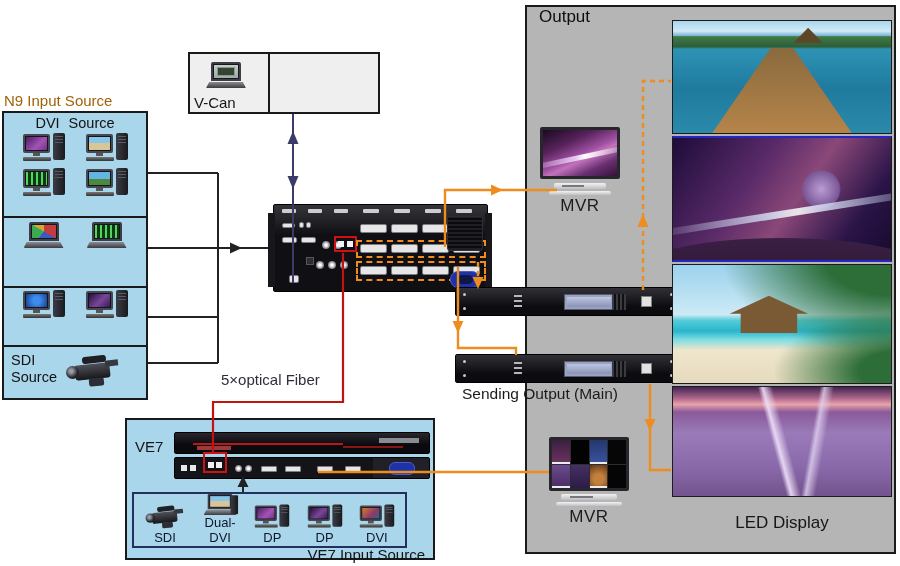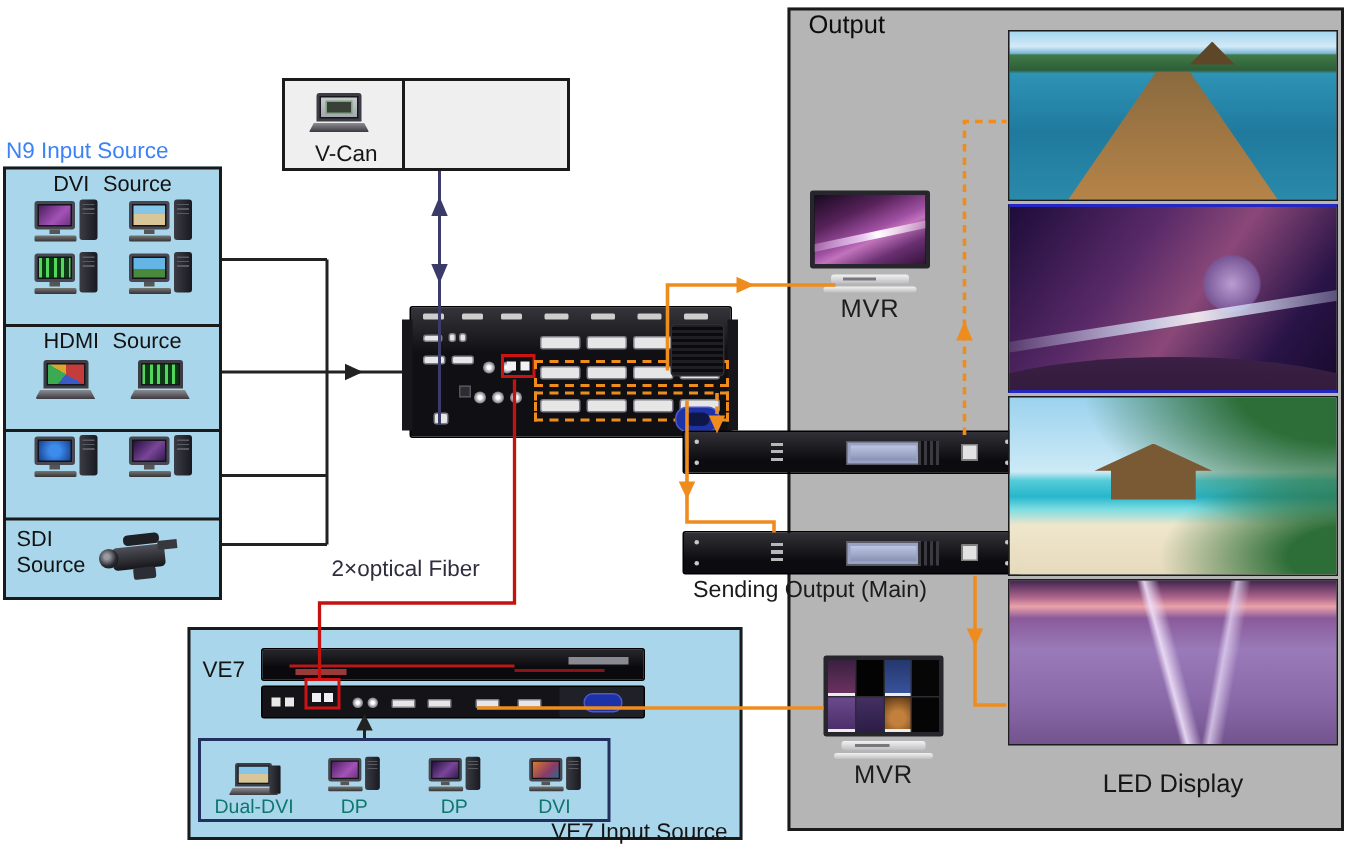--- a/index.html
+++ b/index.html
@@ -2,43 +2,43 @@
 <html><head>
 <meta charset="utf-8">
 <style>
   *{box-sizing:border-box;margin:0;padding:0}
   html,body{background:#fff}
   .canvas{position:relative;width:900px;height:566px;background:#ffffff;overflow:hidden;
           font-family:"Liberation Sans","DejaVu Sans",sans-serif;color:#111}
   .abs{position:absolute}
 
   
-  .n9-title{left:4px;top:92px;font-size:15px;font-weight:500;color:#3b82f6}
+  .n9-title{left:4px;top:92px;font-size:15px;font-weight:500;color:#a16207}
   .n9-box{left:2px;top:111px;width:146px;height:289px;background:#a9d6ea;border:2px solid #1a1a1a}
   .sec{position:relative;width:100%}
   .sec+.sec{border-top:2px solid #1a1a1a}
   .sec-title{text-align:center;font-size:14.5px;color:#121212;padding-top:2px;word-spacing:5px}
   .icon-row{display:flex;justify-content:space-around;align-items:center;padding:2px 8px}
 
   .vc-box{left:188px;top:52px;width:192px;height:62px;background:#efefef;border:2px solid #1a1a1a;display:flex}
   .vc-cell{position:relative;height:100%}
   .vc-cell.first{width:80px;border-right:2px solid #1a1a1a}
   .vc-cell.second{flex:1}
   .vc-label{position:absolute;bottom:1px;font-size:15px;color:#151515}
 
   .out-panel{left:525px;top:5px;width:371px;height:549px;background:#b5b5b5;border:2px solid #1a1a1a}
   .out-title{left:539px;top:7px;font-size:17px;color:#0d0d0d}
 
-  .ve7-box{left:125px;top:418px;width:370px;height:142px;background:#a9d6ea;border:2px solid #1a1a1a}
+  .ve7-box{left:125px;top:418px;width:310px;height:142px;background:#a9d6ea;border:2px solid #1a1a1a}
   .ve7-title{position:absolute;left:8px;top:18px;font-size:15px;color:#141414}
   .ve7-inner{position:absolute;left:5px;top:72px;width:275px;height:56px;border:2px solid #223060;
              display:flex;align-items:flex-end;padding:2px 2px 1px}
   .inp{flex:1;text-align:center;position:relative}
   .inp .ic{height:32px;display:flex;align-items:flex-end;justify-content:center}
-  .inp .lab{font-size:13px;color:#0f766e;line-height:15px}
+  .inp .lab{font-size:13px;color:#0f172a;line-height:15px}
   .ve7-inner-title{position:absolute;right:8px;top:126px;font-size:15px;color:#141414}
 
   .fiber-label{left:221px;top:371px;font-size:15px;color:#2e2e3e}
 
   
   .pc{position:relative;width:42px;height:31px;display:inline-block}
   .pc .mon{position:absolute;left:0;top:1px;width:27px;height:19px;background:#14141a;border:2px solid #484852;border-radius:2px}
   .pc .mon i{position:absolute;inset:1px;display:block}
   .pc .stand{position:absolute;left:10px;top:20px;width:7px;height:3px;background:#555}
   .pc .kb{position:absolute;left:0;top:24px;width:28px;height:4px;background:linear-gradient(#777,#333);border-radius:1px}
@@ -221,21 +221,20 @@
             <span class="mon">
               <i class="scr-land"></i>
             </span>
             <span class="stand"></span>
             <span class="kb"></span>
             <span class="tower"></span>
           </span>
       </div>
     </div>
     <div class="sec" style="height:70px">
-      <div class="sec-title">HDMI Source</div>
       <div class="icon-row" style="padding-top:4px">
         <span class="laptop">
             <span class="lscr">
               <i class="scr-pie"></i>
             </span>
             <span class="lbase"></span>
           </span>
         <span class="laptop">
             <span class="lscr">
               <i class="scr-chart"></i>
@@ -277,21 +276,21 @@
   </div>
 
   <div class="abs vc-box">
     <div class="vc-cell first">
       <span class="laptop" style="position:absolute;left:16px;top:8px">
         <span class="lscr">
             <i class="scr-vcan"></i>
           </span>
           <span class="lbase"></span>
       </span>
-      <span class="vc-label" style="left:20px">V-Can</span>
+      <span class="vc-label" style="left:4px">V-Can</span>
     </div>
   </div>
 
   <div class="abs proc">
     <div class="body"></div>
     <div class="ear" style="left:0"></div>
       <div class="ear" style="right:0"></div>
     <div class="lblstrip" style="left:14px;width:14px"></div>
       <div class="lblstrip" style="left:40px;width:14px"></div>
     <div class="lblstrip" style="left:66px;width:14px"></div>
@@ -326,21 +325,21 @@
     <div class="prt" style="left:154px;top:69px;width:27px;height:9px"></div>
     <div class="prt" style="left:185px;top:69px;width:27px;height:9px"></div>
 
     <div class="red-hl"></div>
     <div class="dash-hl" style="left:88px;top:43px;width:130px;height:18px"></div>
     <div class="dash-hl" style="left:88px;top:64px;width:130px;height:20px"></div>
     <div class="fan"></div>
     <div class="iec"></div>
   </div>
 
-  <div class="abs fiber-label">2×optical Fiber</div>
+  <div class="abs fiber-label">5×optical Fiber</div>
 
   <div class="abs" style="left:540px;top:127px">
     <div class="m-frame" style="width:80px;height:52px">
         <div class="scr-mvr"></div>
       </div>
   </div>
   <div class="abs shelf dark" style="left:554px;top:183px;width:52px;height:6px"></div>
   <div class="abs shelf" style="left:549px;top:191px;width:62px;height:4px"></div>
   <div class="abs mvr-label" style="left:540px;top:196px;width:80px">MVR</div>
 
@@ -408,20 +407,32 @@
       <i class="dvi" style="left:110px;top:8px"></i>
       <i class="dvi" style="left:142px;top:8px"></i>
       <i class="dvi" style="left:170px;top:8px"></i>
       <i class="blk"></i>
         <i class="iec"></i>
     </div>
     <div class="ve7-red"></div>
     <div class="ve7-inner">
       <div class="inp">
         <div class="ic">
+            <span class="cam small">
+              <span class="chandle"></span>
+              <span class="cbody"></span>
+              <span class="clens"></span>
+              <span class="cvf"></span>
+              <span class="cgrip"></span>
+            </span>
+          </div>
+        <div class="lab">SDI</div>
+      </div>
+      <div class="inp">
+        <div class="ic">
             <span class="laptop" style="transform:scale(.82);transform-origin:50% 100%">
               <span class="lscr">
                 <i class="scr-beach"></i>
               </span>
               <span class="lbase"></span>
               <span class="mini-tower"></span>
             </span>
           </div>
         <div class="lab">Dual-DVI</div>
       </div>

